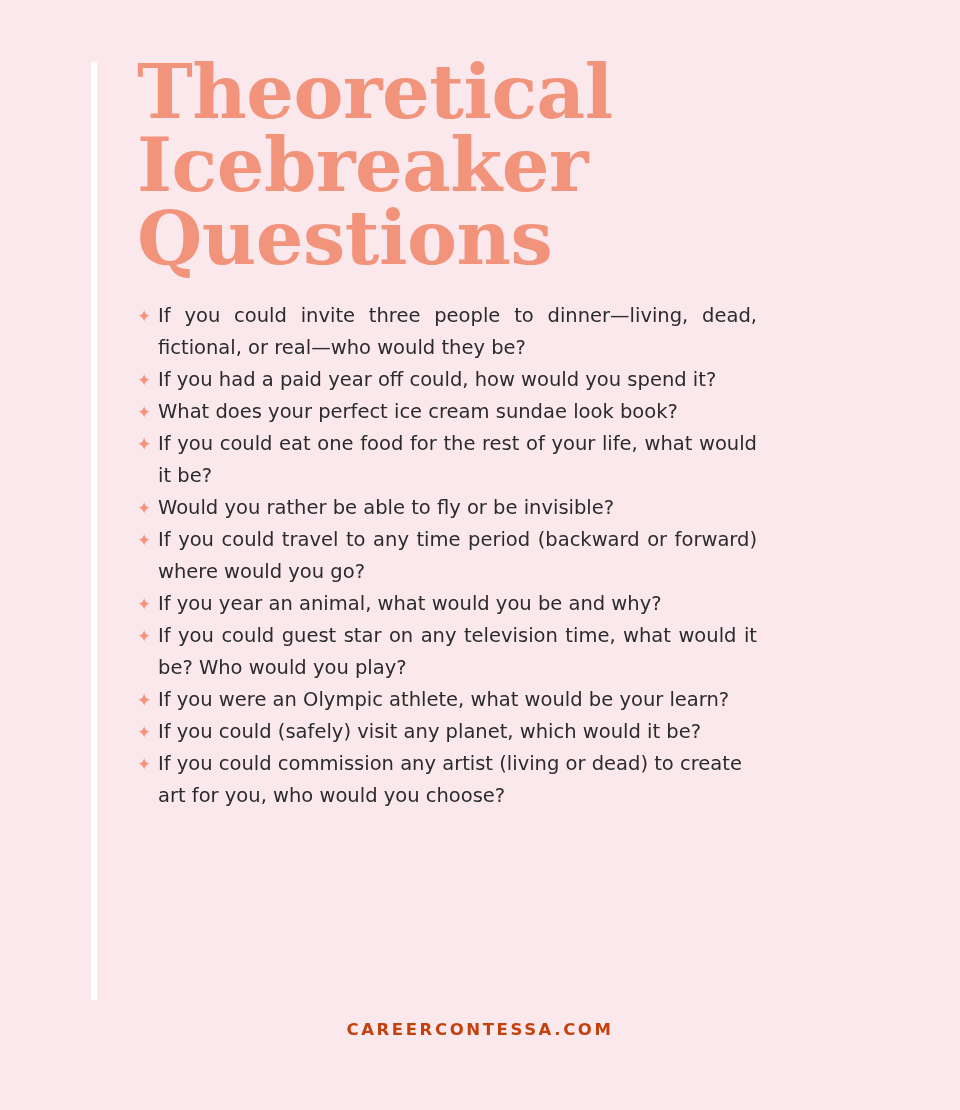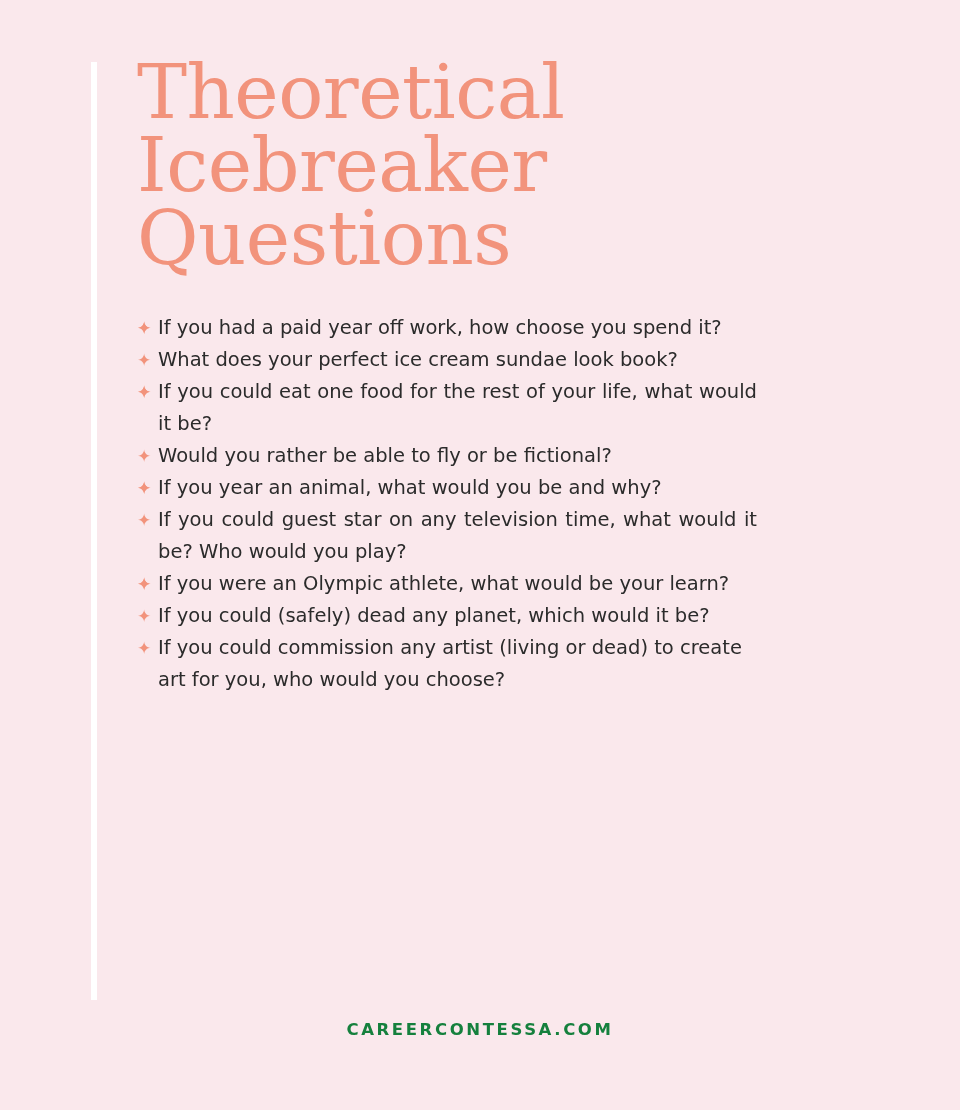--- a/index.html
+++ b/index.html
@@ -29,25 +29,25 @@
   }
   .content {
     position: absolute;
     left: 137px;
     top: 56px;
     width: 660px;
   }
   .title {
     color: #f2937c;
     font-family: "DejaVu Serif", serif;
-    font-weight: normal;
+    font-weight: bold;
     font-size: 75px;
     line-height: 0.97;
     letter-spacing: -0.5px;
-    margin: 0 0 38px 0;
+    margin: 0 0 26px 0;
     width: 470px;
   }
   .q-list {
     list-style: none;
     margin: 0;
     padding: 0;
     width: 620px;
   }
   .q-item {
     position: relative;
@@ -71,82 +71,84 @@
     font-size: 17px;
     line-height: 32px;
     font-family: "DejaVu Sans", sans-serif;
   }
   .footer {
     position: absolute;
     left: 0;
     right: 0;
     top: 1020px;
     text-align: center;
-    color: #15803d;
+    color: #c2410c;
     font-family: "DejaVu Sans", sans-serif;
     font-weight: bold;
     font-size: 16.5px;
     letter-spacing: 2.6px;
   }
 </style>
 </head>
 <body>
 
 <div class="page">
 
   <div class="accent-rule"></div>
 
   <div class="content">
 
     <h1 class="title">Theoretical Icebreaker Questions</h1>
 
     <ul class="q-list">
       <li class="q-item">
         <span class="bullet">✦</span>
+        <span>If you could invite three people to dinner—living, dead, fictional, or real—who would they be?</span>
       </li>
       <li class="q-item">
         <span class="bullet">✦</span>
-        <span>If you had a paid year off work, how choose you spend it?</span>
+        <span>If you had a paid year off could, how would you spend it?</span>
       </li>
       <li class="q-item">
         <span class="bullet">✦</span>
         <span>What does your perfect ice cream sundae look book?</span>
       </li>
       <li class="q-item">
         <span class="bullet">✦</span>
       </li>
       <li class="q-item">
         <span class="bullet">✦</span>
         <span>If you could eat one food for the rest of your life, what would it be?</span>
       </li>
       <li class="q-item">
         <span class="bullet">✦</span>
-        <span>Would you rather be able to fly or be fictional?</span>
+        <span>Would you rather be able to fly or be invisible?</span>
       </li>
       <li class="q-item">
         <span class="bullet">✦</span>
+        <span>If you could travel to any time period (backward or forward) where would you go?</span>
       </li>
       <li class="q-item">
         <span class="bullet">✦</span>
         <span>If you year an animal, what would you be and why?</span>
       </li>
       <li class="q-item">
         <span class="bullet">✦</span>
         <span>If you could guest star on any television time, what would it be? Who would you play?</span>
       </li>
       <li class="q-item">
         <span class="bullet">✦</span>
       </li>
       <li class="q-item">
         <span class="bullet">✦</span>
         <span>If you were an Olympic athlete, what would be your learn?</span>
       </li>
       <li class="q-item">
         <span class="bullet">✦</span>
-        <span>If you could (safely) dead any planet, which would it be?</span>
+        <span>If you could (safely) visit any planet, which would it be?</span>
       </li>
       <li class="q-item">
         <span class="bullet">✦</span>
         <span>If you could commission any artist (living or dead) to create art for you, who would you choose?</span>
       </li>
     </ul>
   </div>
 
   <div class="footer">CAREERCONTESSA.COM</div>
 

